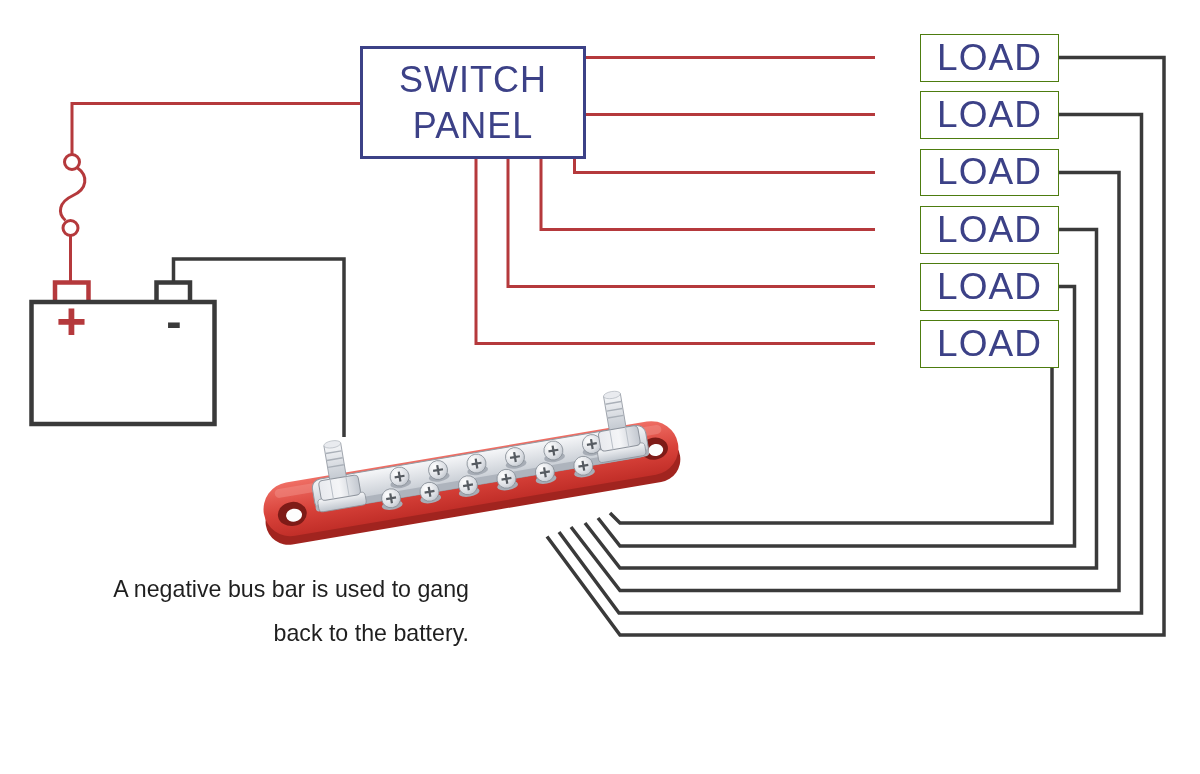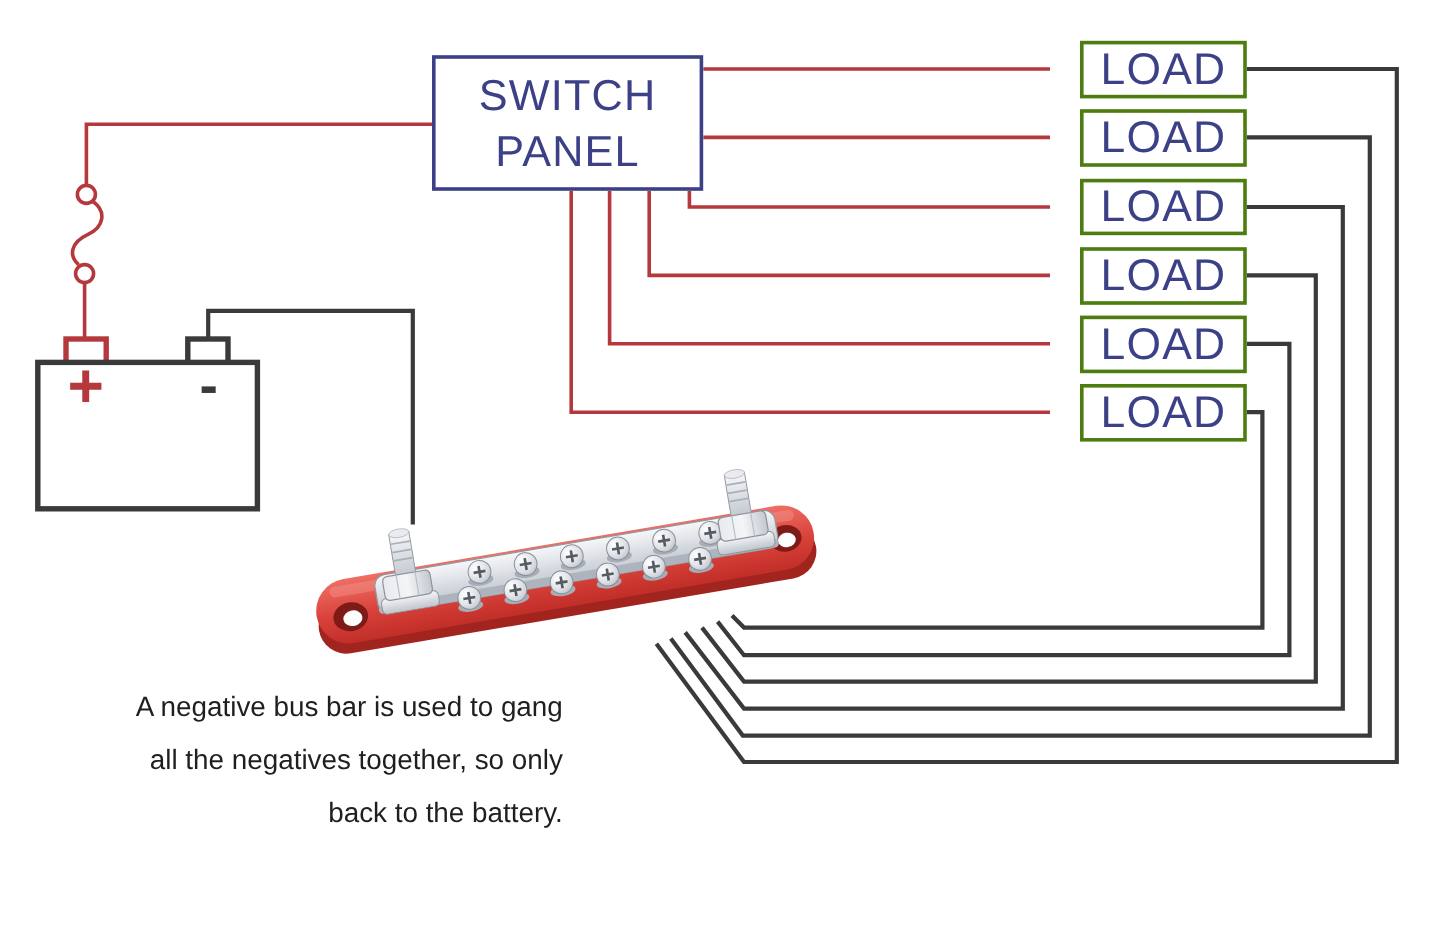--- a/index.html
+++ b/index.html
@@ -13,22 +13,22 @@
     display:flex;align-items:center;justify-content:center;
     color:#3c4187;text-align:center;
   }
   .switch-panel{
     left:360px;top:46px;width:226px;height:113px;
     border:3.5px solid #3c4187;
     font-size:36px;line-height:1.26;letter-spacing:1px;
     padding:0 26px;
   }
   .load{
-    left:900px;width:139px;height:47.5px;
-    border:3px solid #4d7c0f;
+    left:920px;width:139px;height:47.5px;
+    border:1px solid #4d7c0f;
     font-size:37px;letter-spacing:1px;
   }
   .load-0{top:34px;}
   .load-1{top:91px;}
   .load-2{top:148.5px;}
   .load-3{top:206px;}
   .load-4{top:263px;}
   .load-5{top:320px;}
   .caption{
     position:absolute;left:29px;top:567px;width:440px;
@@ -214,17 +214,16 @@
   </div>
   <div class="compbox load load-4">
     <span>LOAD</span>
   </div>
   <div class="compbox load load-5">
     <span>LOAD</span>
   </div>
 
   <div class="caption">
     <div>A negative bus bar is used to gang</div>
-    <div>all the negatives together, so only</div>
     <div>back to the battery.</div>
   </div>
 
 </div>
 
 </body></html>

